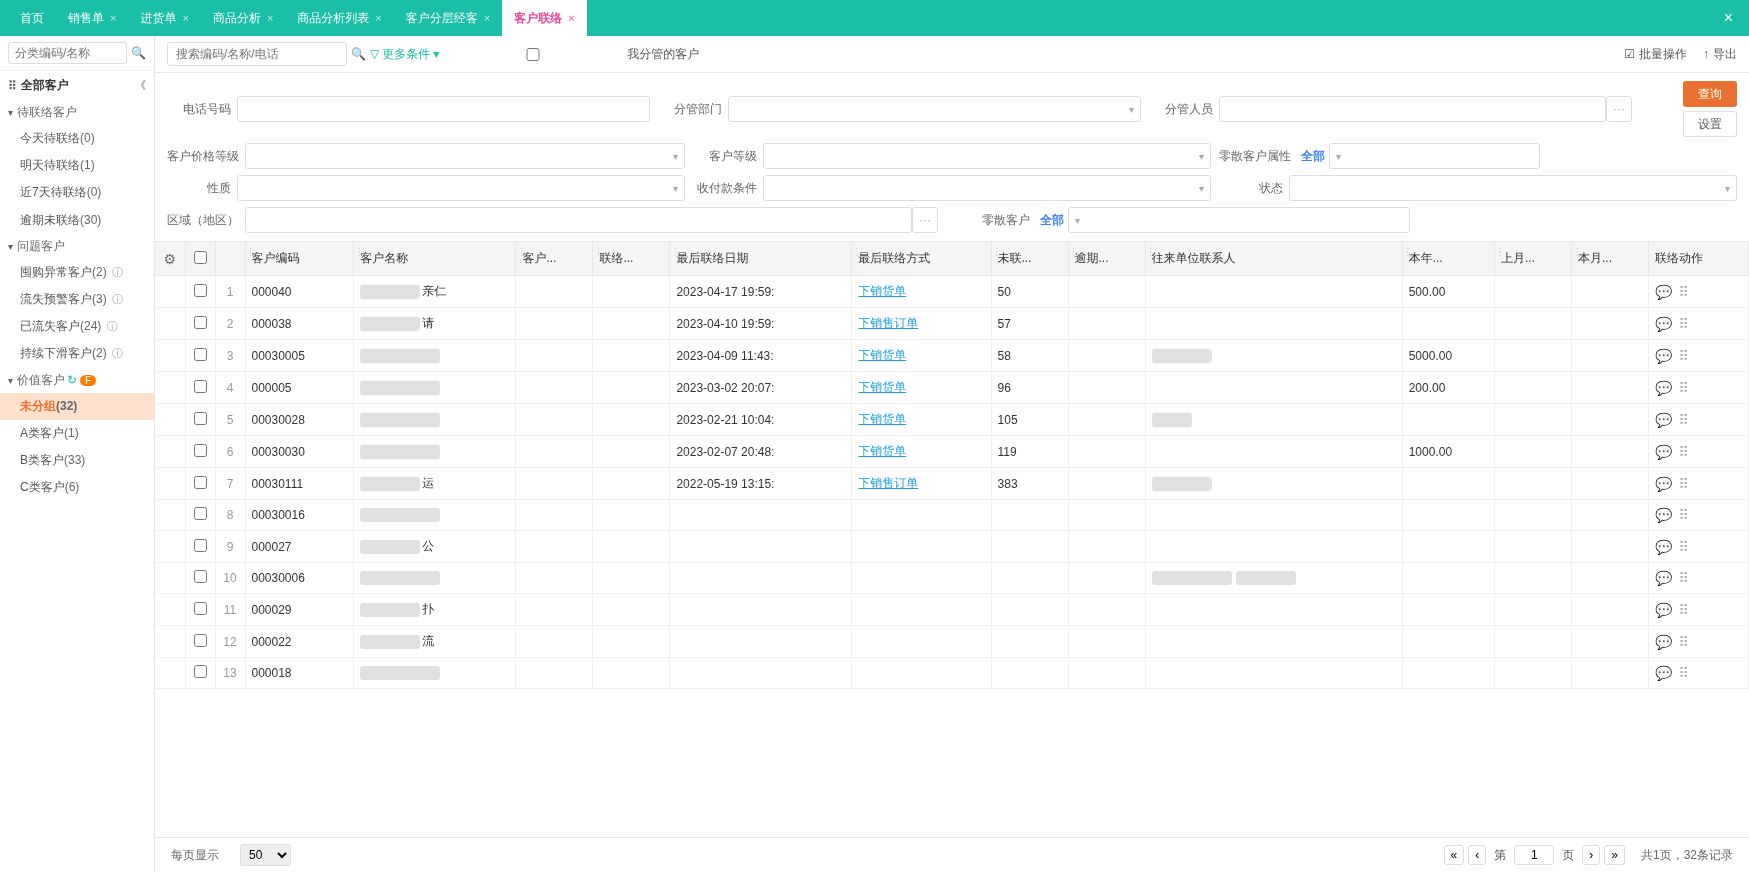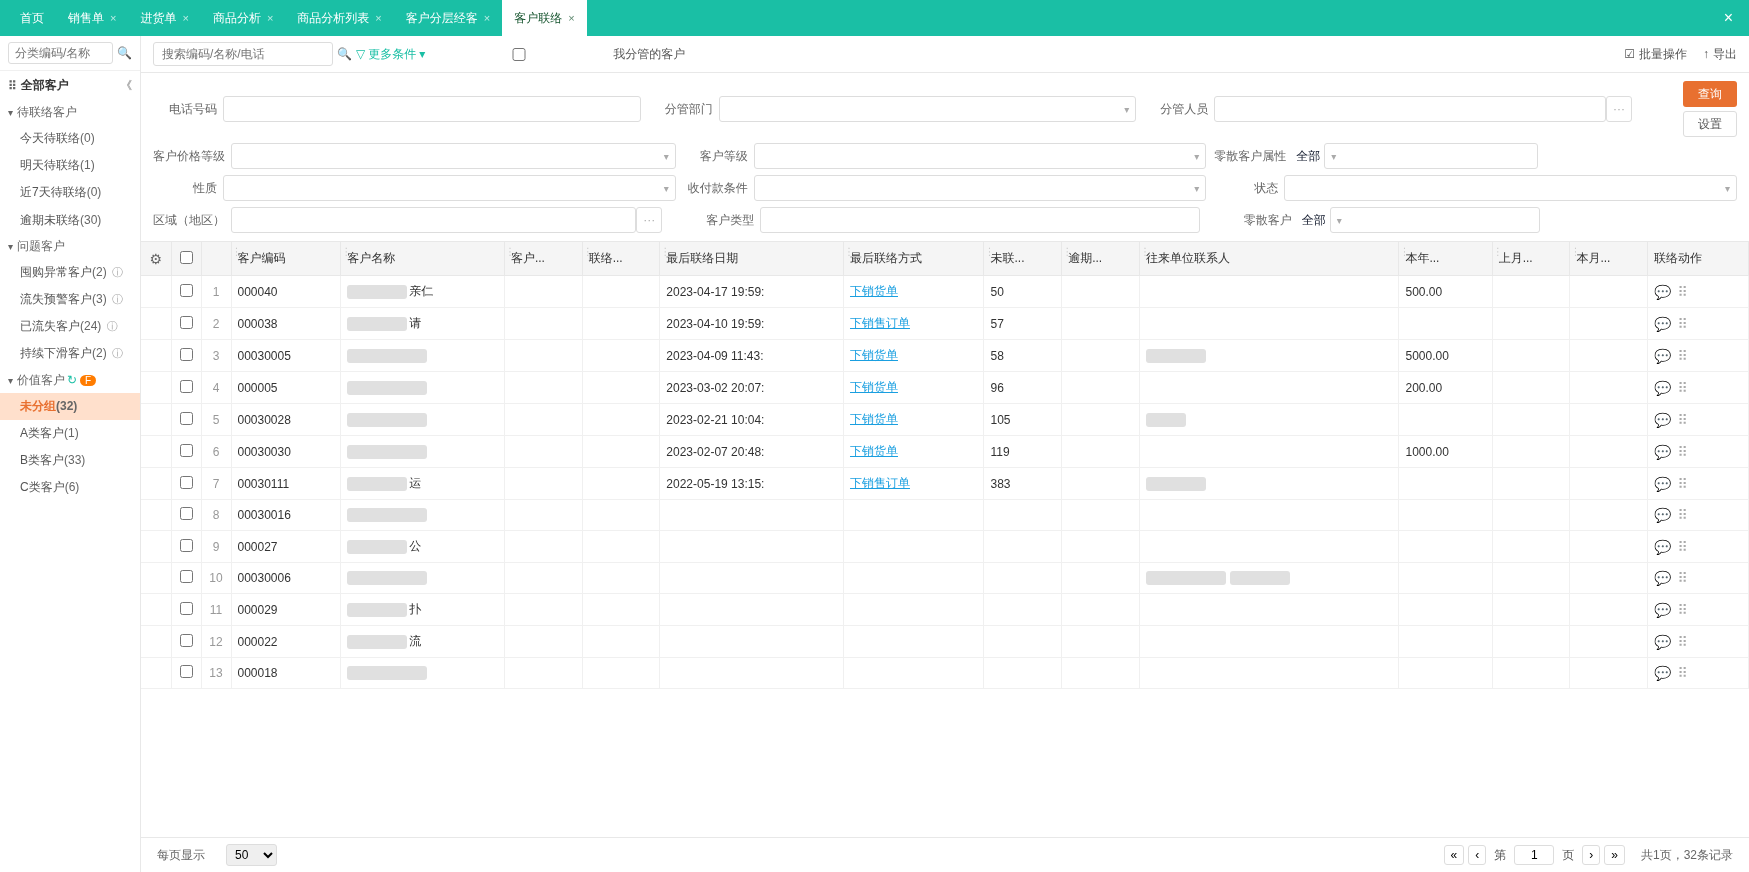--- a/index.html
+++ b/index.html
@@ -19,22 +19,22 @@
       height: 36px;
       display: flex;
       align-items: center;
       cursor: pointer;
       white-space: nowrap;
       color: white;
       font-size: 13px;
     }
     .top-nav .nav-item.active {
       background: white;
-      color: #14532d;
-      font-weight: normal;
+      color: #ec4899;
+      font-weight: bold;
     }
     .top-nav .nav-item .close-btn {
       margin-left: 6px;
       font-size: 11px;
       opacity: 0.7;
     }
     .top-nav .nav-item.home {
       font-size: 13px;
     }
     .top-nav .spacer { flex: 1; }
@@ -46,21 +46,21 @@
     }
 
     
     .main-layout {
       display: flex;
       height: calc(872px - 36px);
     }
 
     
     .sidebar {
-      width: 141px;
+      width: 155px;
       background: #fff;
       border-right: 1px solid #e8e8e8;
       display: flex;
       flex-direction: column;
       overflow-y: auto;
       flex-shrink: 0;
     }
     .sidebar-search {
       display: flex;
       align-items: center;
@@ -333,23 +333,24 @@
       color: white;
       border-radius: 8px;
       padding: 0 5px;
       font-size: 10px;
       vertical-align: middle;
       margin-left: 3px;
     }
     .refresh-icon { color: #1abfa5; cursor: pointer; margin-left: 2px; }
 
     .adv-filter-field .inline-label {
-      color: #0f172a;
+      color: #3b82f6;
       padding: 0 4px;
       white-space: nowrap;
+      font-weight: bold;
     }
   </style>
 </head>
 <body>
 
 <div class="top-nav">
   <div class="nav-item home">
     <span>首页</span>
   </div>
   <div class="nav-item">
@@ -550,24 +551,20 @@
         </div>
       </div>
 
       <div class="adv-filter-row" style="margin-bottom:0;gap:28px;">
         <div class="adv-filter-field">
           <label>区域（地区）</label>
           <input type="text" class="select-box" style="border: 1px solid rgb(221, 221, 221); flex: 1 1 0%;" value="">
           <div class="more-btn">···</div>
         </div>
         <div class="adv-filter-field">
-          <label>客户类型</label>
-          <input type="text" class="select-box" style="border: 1px solid rgb(221, 221, 221);" value="">
-        </div>
-        <div class="adv-filter-field">
           <label>零散客户</label>
           <span class="inline-label">全部</span>
           <div class="select-box" style="flex: 0.5;">
             <span class="caret">▾</span>
           </div>
         </div>
       </div>
     </div>
 
     <div class="table-container">

